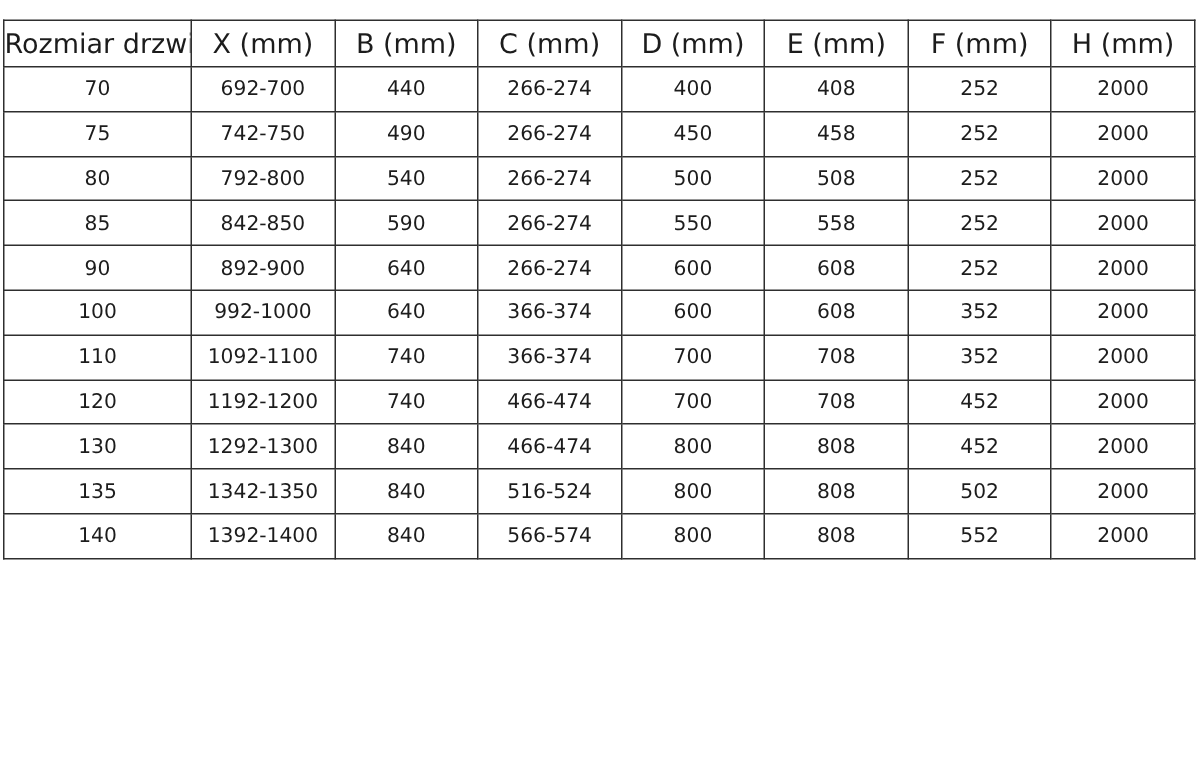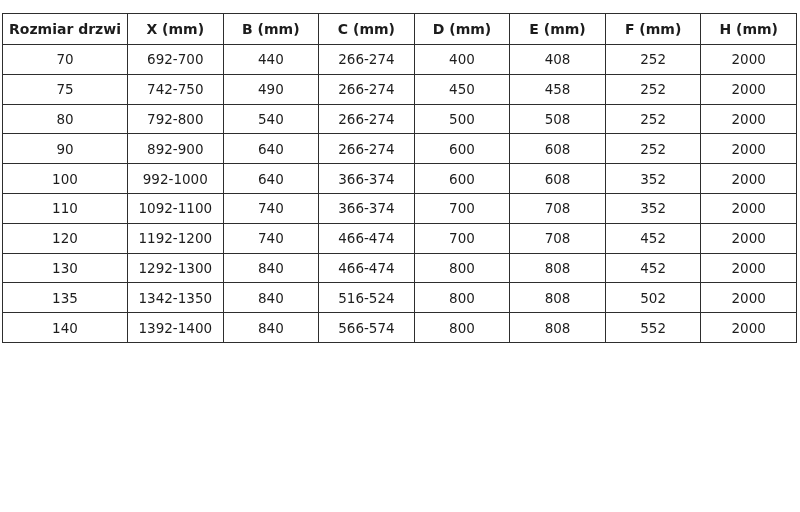--- a/index.html
+++ b/index.html
@@ -29,22 +29,22 @@
     text-align: center;
     vertical-align: middle;
     padding: 0;
     color: #1c1c1c;
     font-size: 13.5px;
     white-space: nowrap;
     overflow: hidden;
   }
   table.spec th {
     height: 30px;
-    font-weight: bold;
-    font-size: 14px;
+    font-weight: normal;
+    font-size: 18px;
     margin-left: 20px;
   }
   table.spec td {
     height: 28.8px;
     font-weight: normal;
   }
 </style>
 </head>
 <body>
 
@@ -93,20 +93,30 @@
         <td>252</td>
         <td>2000</td>
       </tr>
       <tr>
         <td>80</td>
         <td>792-800</td>
         <td>540</td>
         <td>266-274</td>
         <td>500</td>
         <td>508</td>
+        <td>252</td>
+        <td>2000</td>
+      </tr>
+      <tr>
+        <td>85</td>
+        <td>842-850</td>
+        <td>590</td>
+        <td>266-274</td>
+        <td>550</td>
+        <td>558</td>
         <td>252</td>
         <td>2000</td>
       </tr>
       <tr>
         <td>90</td>
         <td>892-900</td>
         <td>640</td>
         <td>266-274</td>
         <td>600</td>
         <td>608</td>

